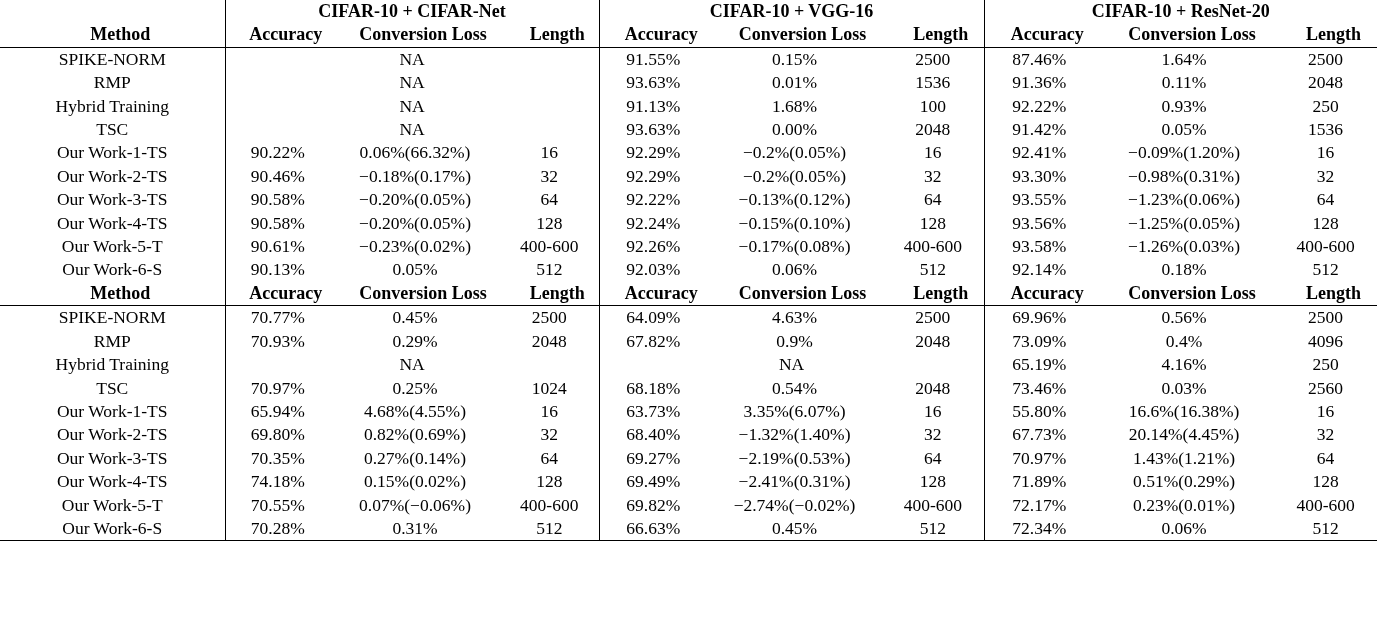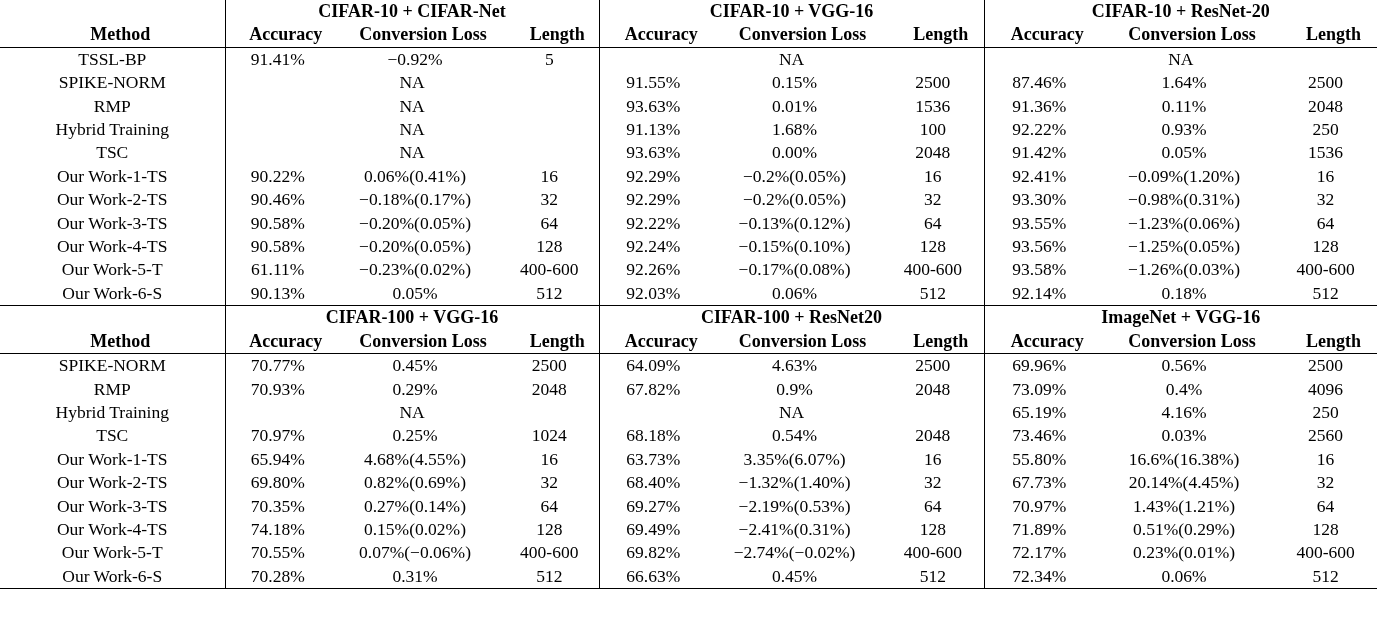--- a/index.html
+++ b/index.html
@@ -51,28 +51,20 @@
           <th>Conversion Loss</th>
           <th>Length</th>
           <th class="sep-left">Accuracy</th>
           <th>Conversion Loss</th>
           <th>Length</th>
           <th class="sep-left">Accuracy</th>
           <th>Conversion Loss</th>
           <th>Length</th>
         </tr>
         <tr>
-          <td>TSSL-BP</td>
-          <td class="sep-left">91.41%</td>
-          <td>−0.92%</td>
-          <td>5</td>
-          <td colspan="3" class="sep-left">NA</td>
-          <td colspan="3" class="sep-left">NA</td>
-        </tr>
-        <tr>
           <td>SPIKE-NORM</td>
           <td colspan="3" class="sep-left">NA</td>
           <td class="sep-left">91.55%</td>
           <td>0.15%</td>
           <td>2500</td>
           <td class="sep-left">87.46%</td>
           <td>1.64%</td>
           <td>2500</td>
         </tr>
         <tr>
@@ -101,21 +93,21 @@
           <td class="sep-left">93.63%</td>
           <td>0.00%</td>
           <td>2048</td>
           <td class="sep-left">91.42%</td>
           <td>0.05%</td>
           <td>1536</td>
         </tr>
         <tr>
           <td>Our Work-1-TS</td>
           <td class="sep-left">90.22%</td>
-          <td>0.06%(0.41%)</td>
+          <td>0.06%(66.32%)</td>
           <td>16</td>
           <td class="sep-left">92.29%</td>
           <td>−0.2%(0.05%)</td>
           <td>16</td>
           <td class="sep-left">92.41%</td>
           <td>−0.09%(1.20%)</td>
           <td>16</td>
         </tr>
         <tr>
           <td>Our Work-2-TS</td>
@@ -148,21 +140,21 @@
           <td>128</td>
           <td class="sep-left">92.24%</td>
           <td>−0.15%(0.10%)</td>
           <td>128</td>
           <td class="sep-left">93.56%</td>
           <td>−1.25%(0.05%)</td>
           <td>128</td>
         </tr>
         <tr>
           <td>Our Work-5-T</td>
-          <td class="sep-left">61.11%</td>
+          <td class="sep-left">90.61%</td>
           <td>−0.23%(0.02%)</td>
           <td>400-600</td>
           <td class="sep-left">92.26%</td>
           <td>−0.17%(0.08%)</td>
           <td>400-600</td>
           <td class="sep-left">93.58%</td>
           <td>−1.26%(0.03%)</td>
           <td>400-600</td>
         </tr>
         <tr>
@@ -172,26 +164,20 @@
           <td>512</td>
           <td class="sep-left">92.03%</td>
           <td>0.06%</td>
           <td>512</td>
           <td class="sep-left">92.14%</td>
           <td>0.18%</td>
           <td>512</td>
         </tr>
       </tbody>
     <tbody id="tbody-bottom">
-        <tr class="group-header-row half-divider">
-          <td></td>
-          <th colspan="3" class="sep-left">CIFAR-100 + VGG-16</th>
-          <th colspan="3" class="sep-left">CIFAR-100 + ResNet20</th>
-          <th colspan="3" class="sep-left">ImageNet + VGG-16</th>
-        </tr>
         <tr class="col-header-row">
           <th>Method</th>
           <th class="sep-left">Accuracy</th>
           <th>Conversion Loss</th>
           <th>Length</th>
           <th class="sep-left">Accuracy</th>
           <th>Conversion Loss</th>
           <th>Length</th>
           <th class="sep-left">Accuracy</th>
           <th>Conversion Loss</th>

